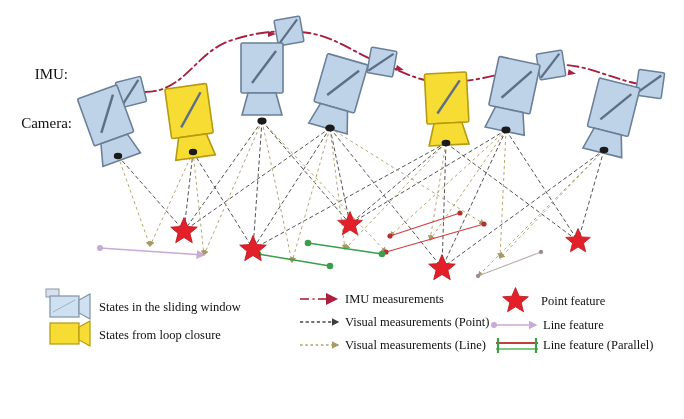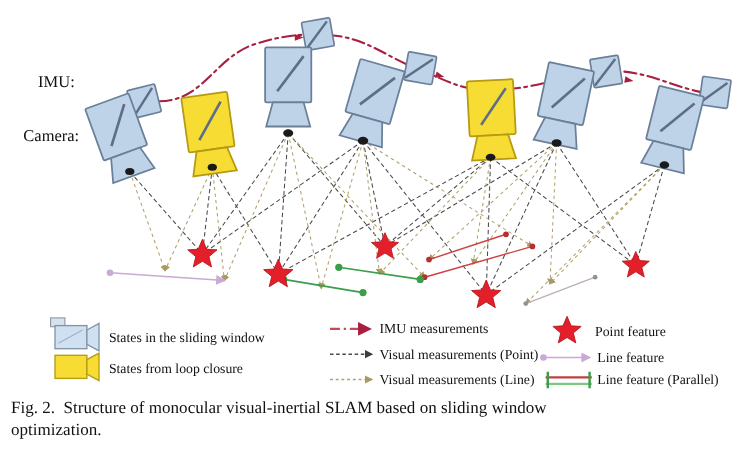--- a/index.html
+++ b/index.html
@@ -242,18 +242,14 @@
           <line x1="496" y1="343" x2="538" y2="343" stroke="#c04040" stroke-width="2"></line>
           <line x1="496" y1="349" x2="538" y2="349" stroke="#7fc882" stroke-width="2"></line>
           <line x1="498" y1="338" x2="498" y2="353" stroke="#3a9e4a" stroke-width="2.2"></line>
           <line x1="536" y1="338" x2="536" y2="353" stroke="#3a9e4a" stroke-width="2.2"></line>
         </g>
         <text class="legend-text" x="543" y="349">Line feature (Parallel)</text>
       </g>
     </g>
   </svg>
 
-  <div id="caption">
-    <span class="cap-line">Fig. 2.  Structure of monocular visual-inertial SLAM based on sliding window</span>
-    <span class="cap-line">optimization.</span>
-  </div>
 
 </div>
 
 </body></html>

